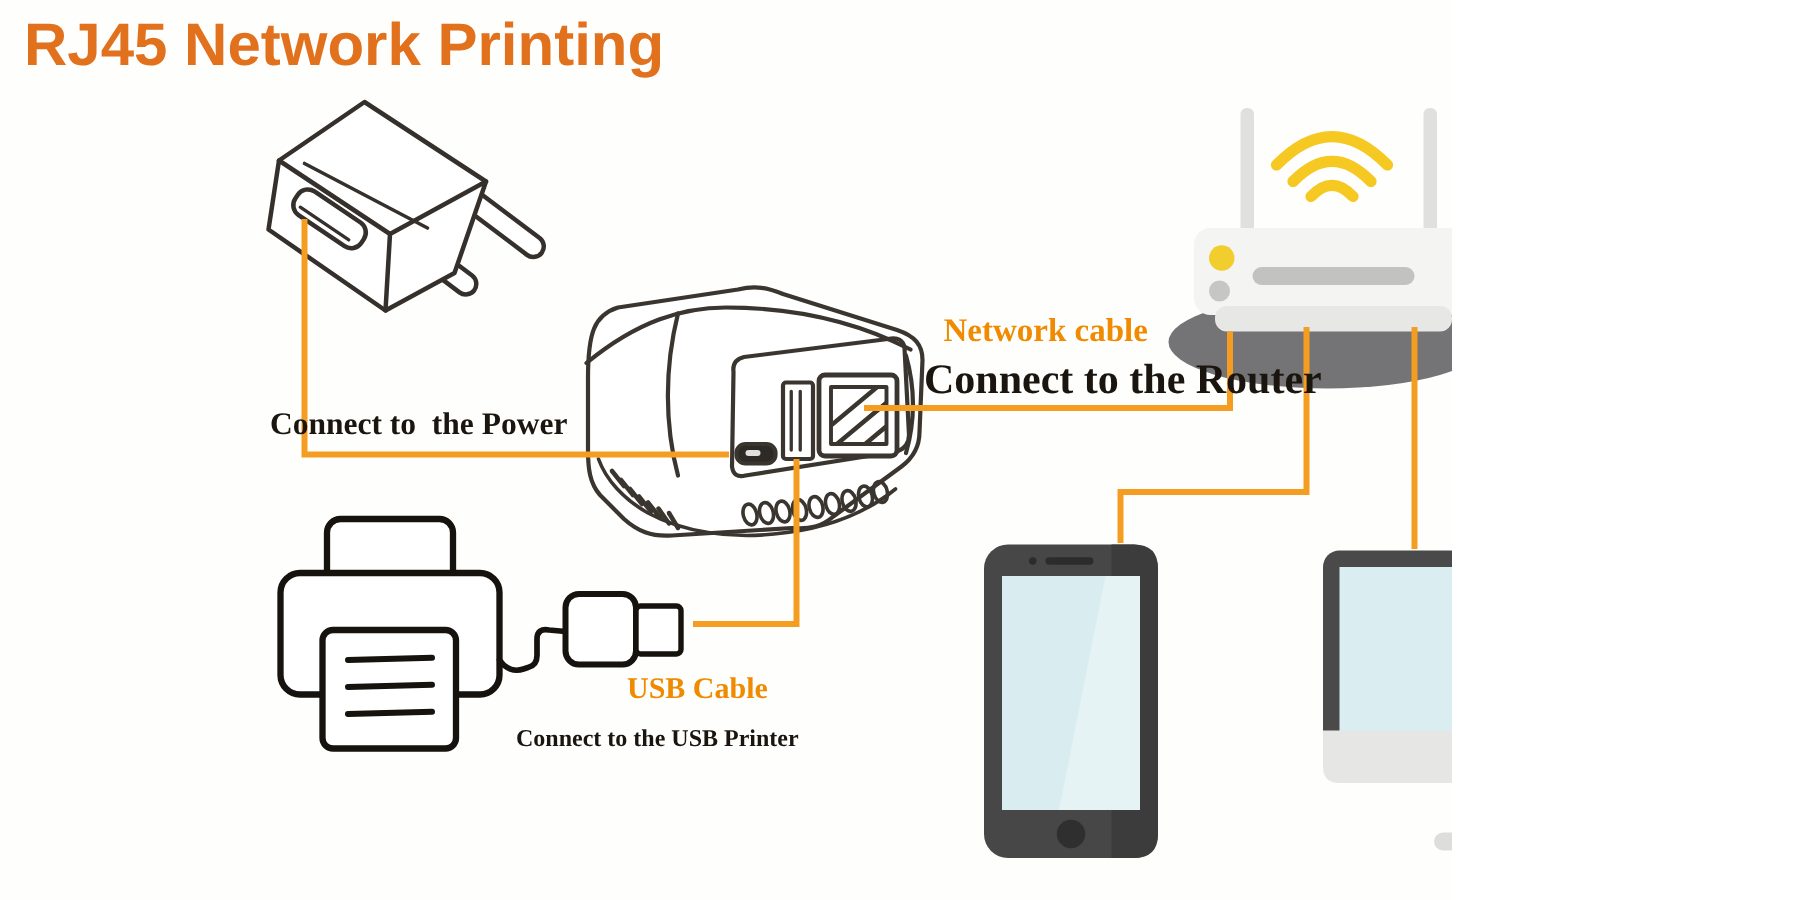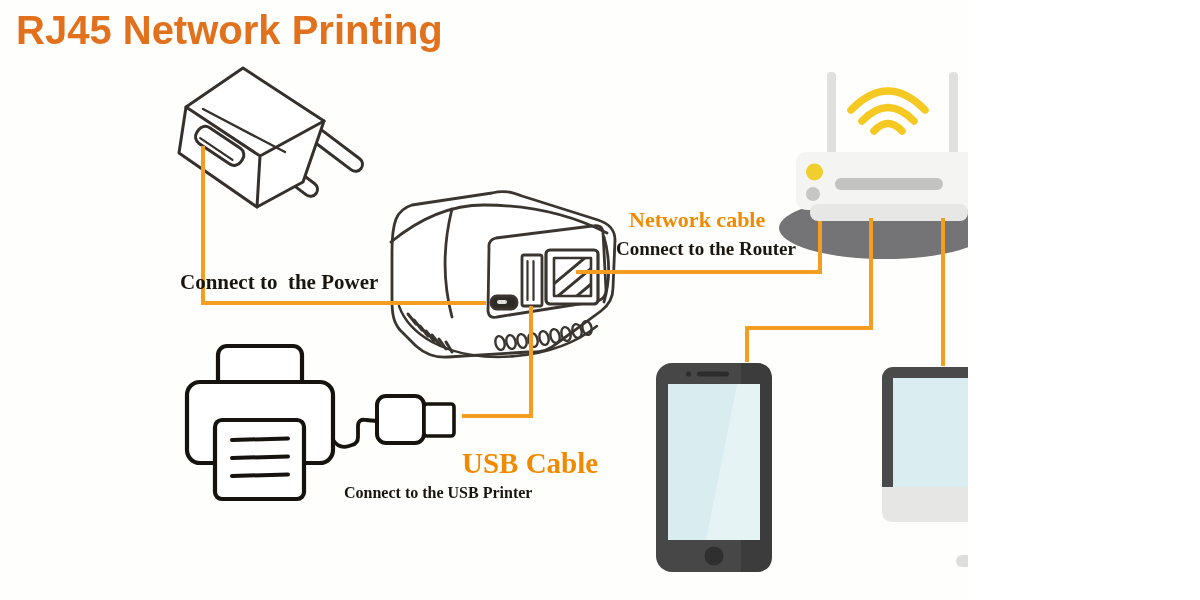--- a/index.html
+++ b/index.html
@@ -22,22 +22,22 @@
     font-family:"Liberation Serif",serif;
     font-weight:bold;color:#1A150F;
     white-space:pre;
   }
   .lbl-sans-orange{
     font-family:Liberation Serif, serif;
     font-weight:bold;color:#F08A00;
   }
   .lbl-connect-power{left:180px;top:271px;font-size:21px;}
   .lbl-network-cable{left:629px;top:208px;font-size:22px;}
-  .lbl-connect-router{left:616px;top:239px;font-size:19px;}
-  .lbl-usb-cable{left:418px;top:448px;font-size:29px;margin-left:44px;}
+  .lbl-connect-router{left:616px;top:239px;font-size:28px;}
+  .lbl-usb-cable{left:418px;top:448px;font-size:20px;}
   .lbl-connect-usb-printer{left:344px;top:484px;font-size:16px;}
 </style>
 </head>
 <body>
 
 <div id="canvas">
 
   <svg id="diagram-svg" width="1200" height="600" viewBox="0 0 1200 600">
 
     <g>

